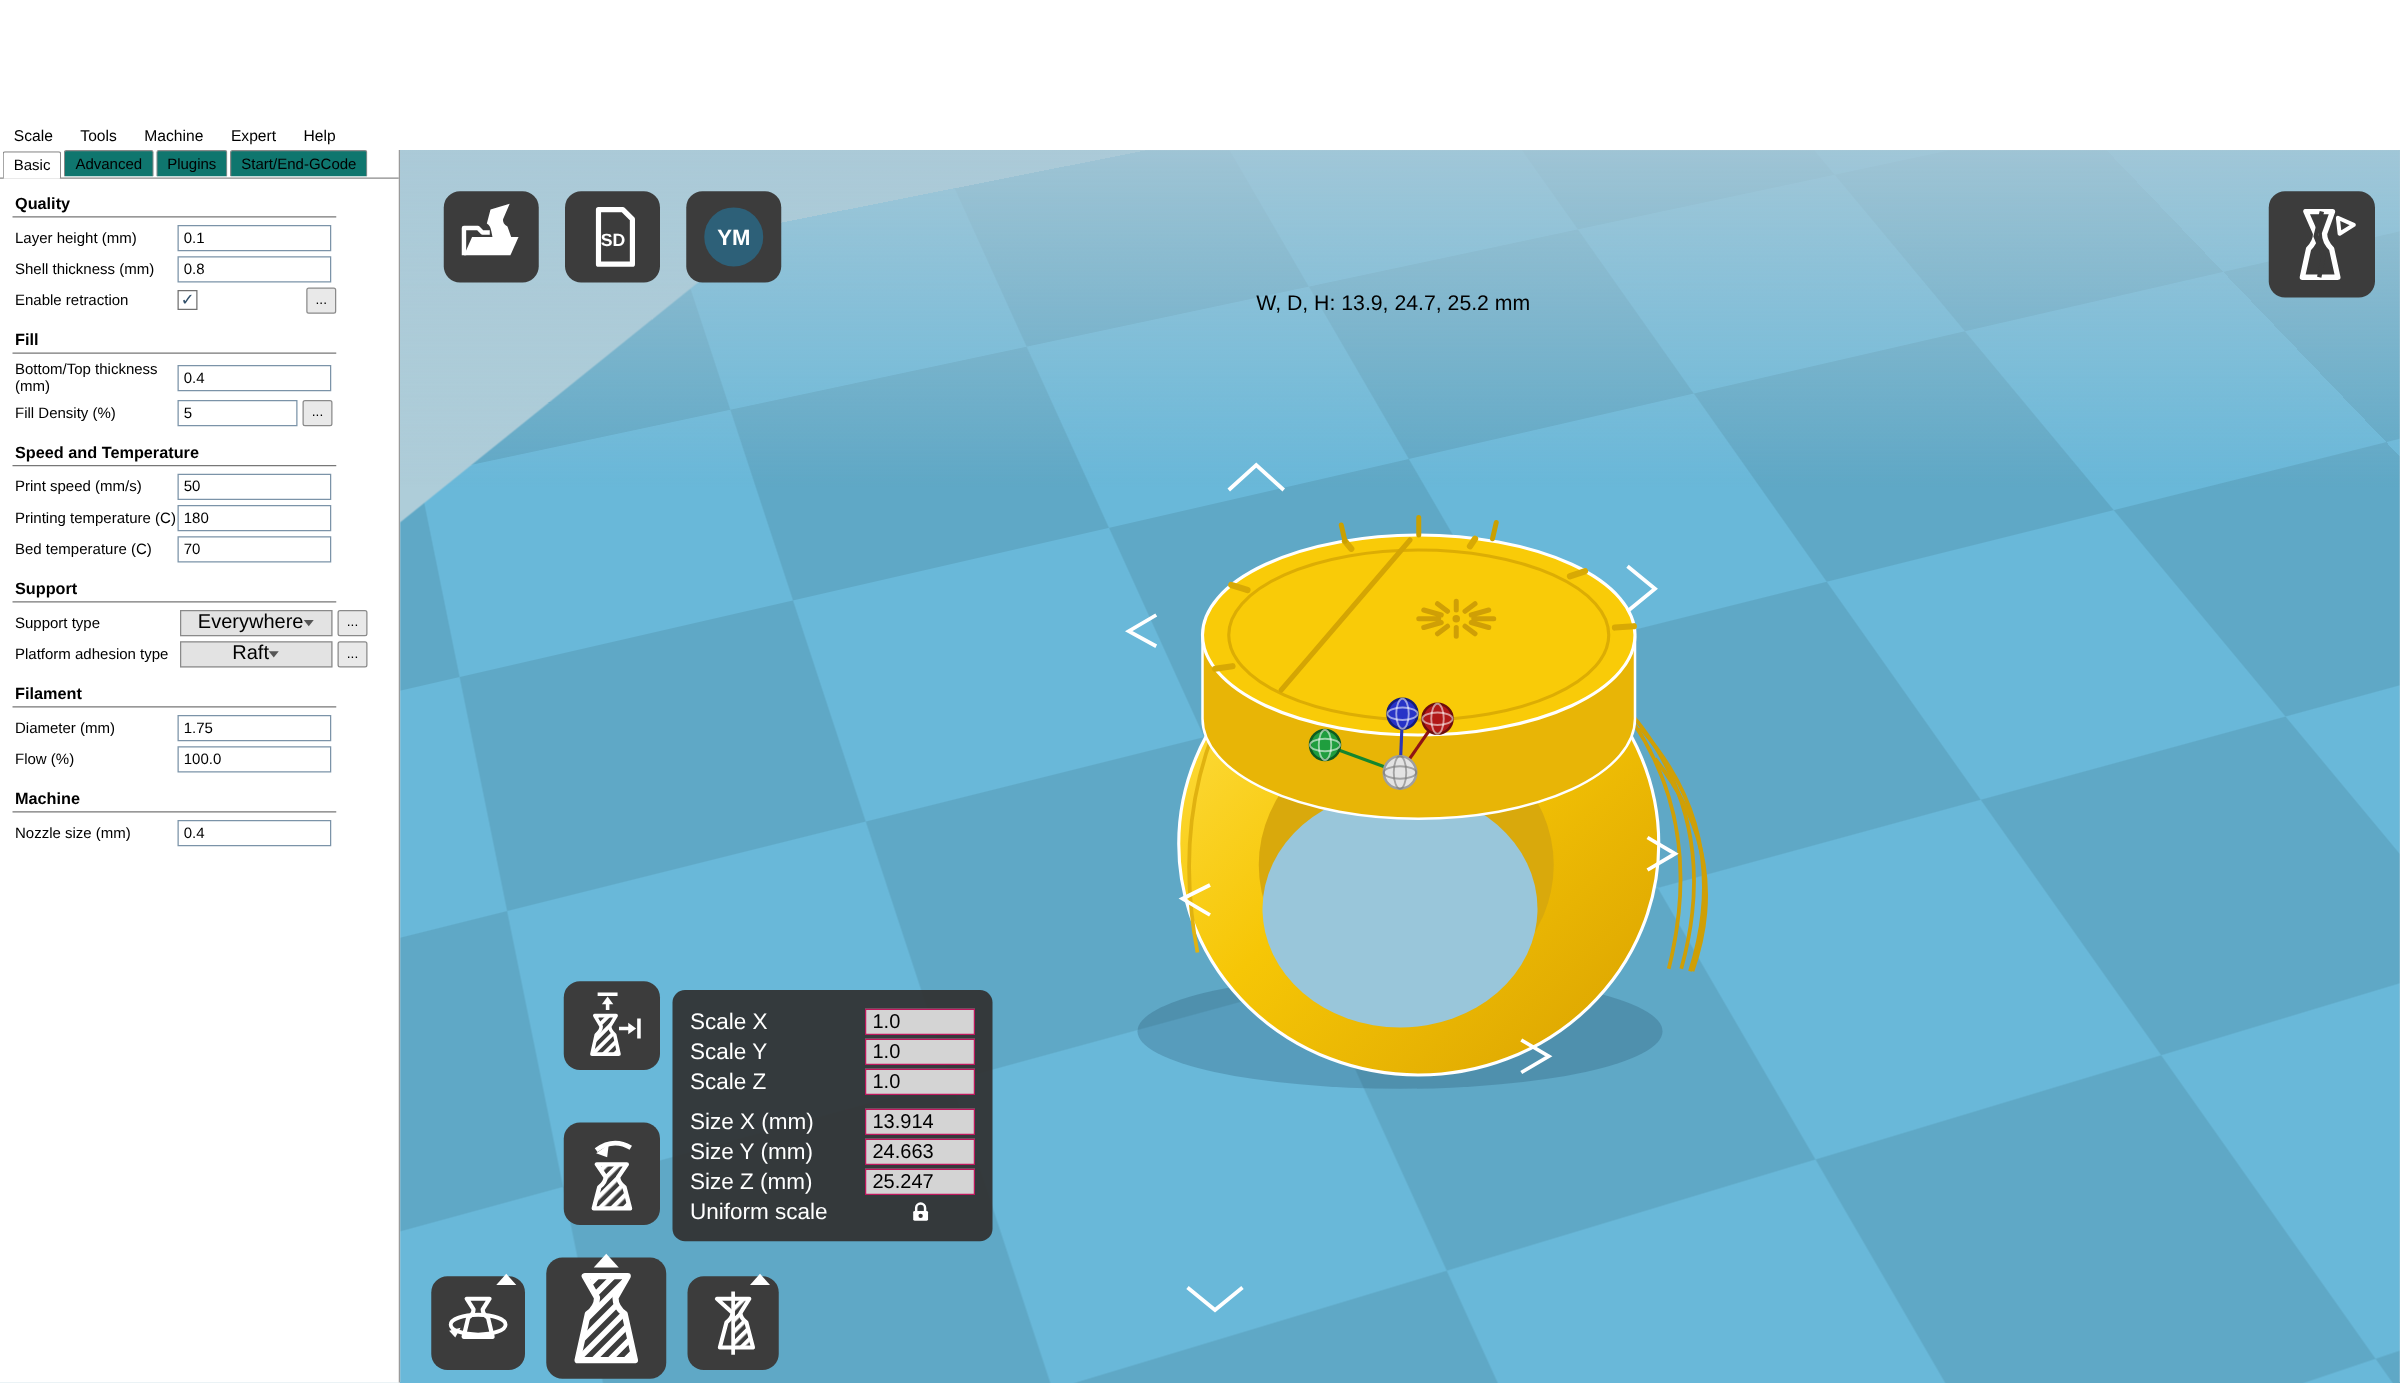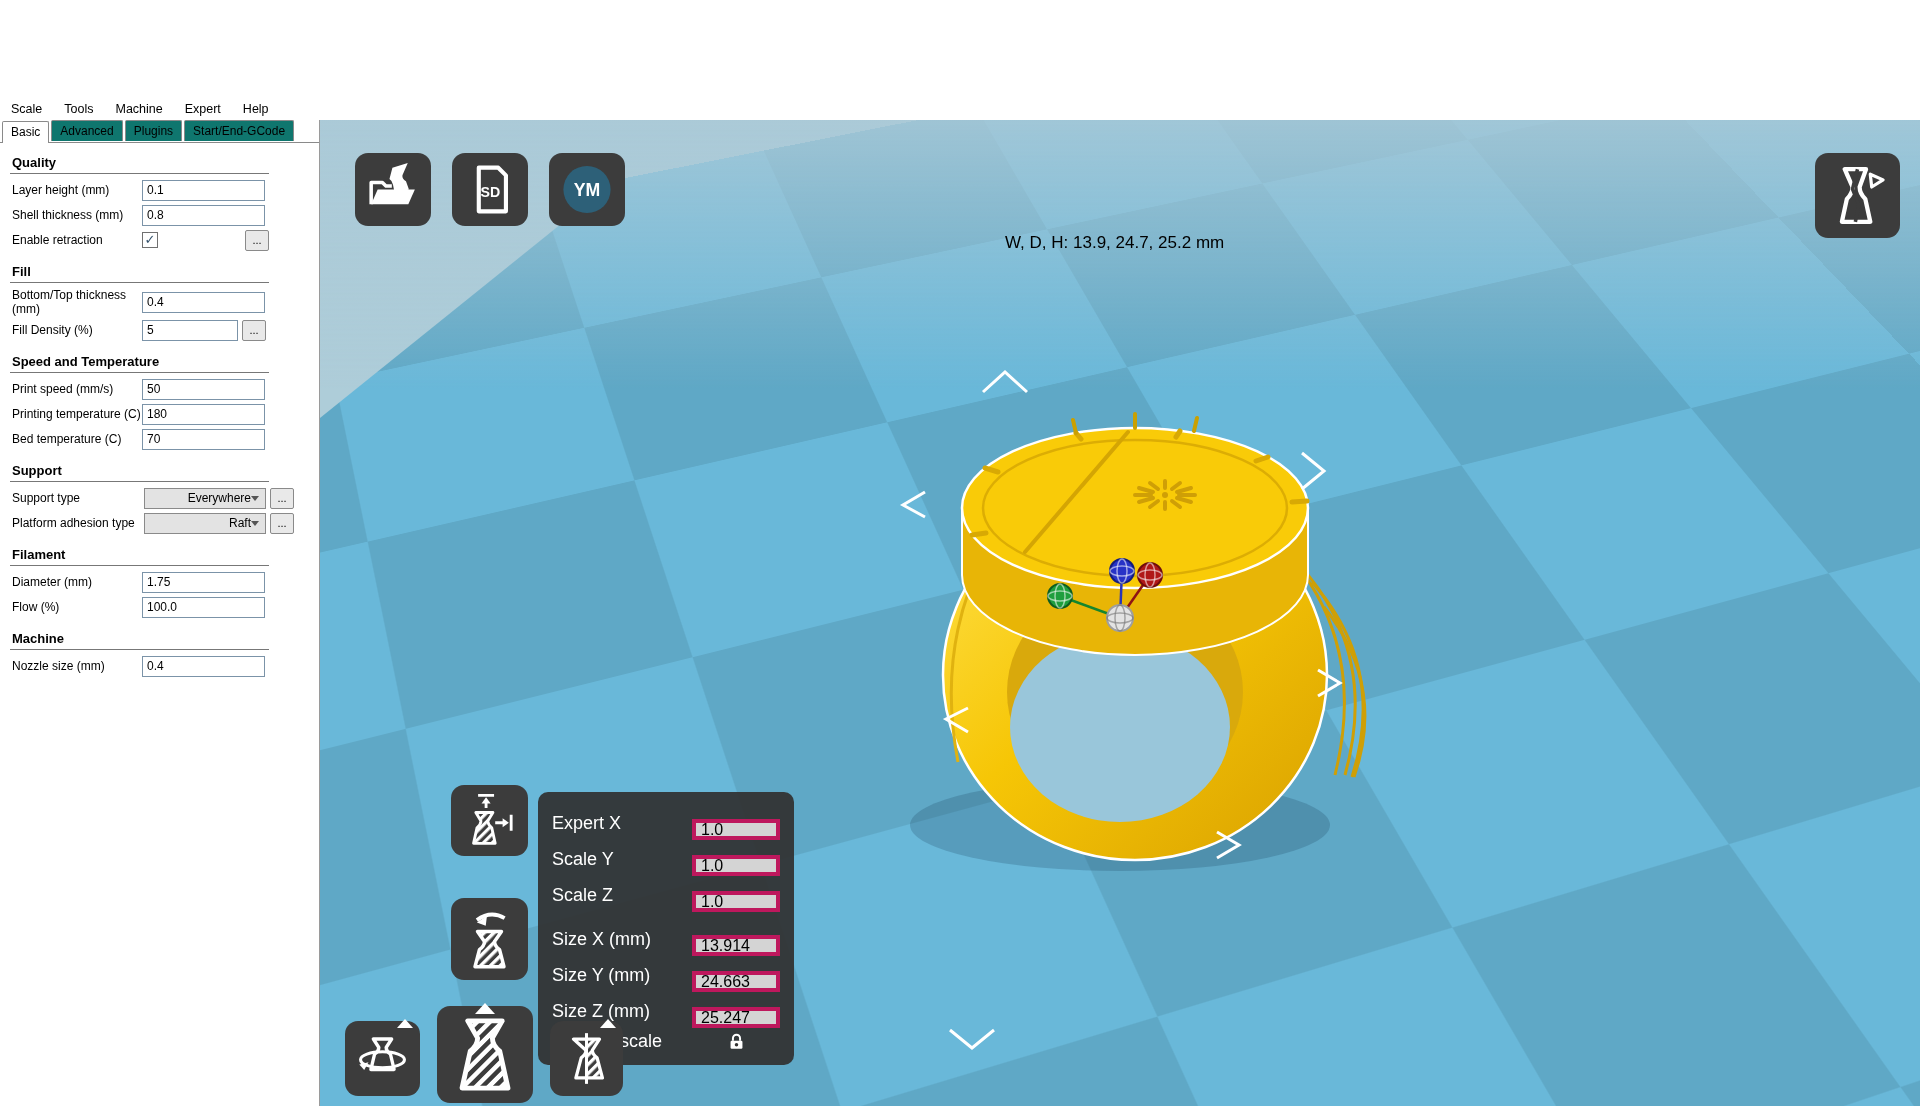--- a/index.html
+++ b/index.html
@@ -26,21 +26,21 @@
   .ctl-select{width:150px;margin-right:-25px;}
   input.val{box-sizing:border-box;height:21px;border:1px solid #7b93a8;font-size:12px;
             padding:1px 4px;font-family:"Liberation Sans",sans-serif;width:123px;}
   input.val.narrow{width:96px;}
   .more{box-sizing:border-box;width:24px;height:21px;margin-left:4px;border:1px solid #8a8a8a;
         background:#e9e9e9;font-size:11px;display:flex;align-items:center;justify-content:center;
         border-radius:2px;cursor:pointer;flex:none;}
   .checkbox{box-sizing:border-box;width:16px;height:16px;border:1px solid #707070;background:#fff;
             font-size:13px;line-height:14px;text-align:center;color:#33516b;cursor:pointer;}
   .select{box-sizing:border-box;width:122px;height:21px;border:1px solid #8a8a8a;background:#e3e3e3;
-          display:flex;align-items:center;justify-content:flex-end;font-size:12px;
+          display:flex;align-items:center;justify-content:center;font-size:16px;
           padding:0 6px 0 5px;cursor:pointer;}
   .chev{width:0;height:0;border-left:4px solid transparent;border-right:4px solid transparent;
         border-top:5px solid #555;}
   
   .viewport{position:relative;width:1600px;height:989px;background:#aecdd9;overflow:hidden;flex:none;}
   .plate-wrap{position:absolute;inset:0;
               clip-path:polygon(370px 0,1600px 0,1600px 989px,0 989px,0 298px);}
   .plate{position:absolute;left:-1500px;top:-40px;width:4600px;height:1700px;
          background-image:conic-gradient(#5fa8c6 0 25%, #69b8d9 0 50%, #5fa8c6 0 75%, #69b8d9 0);
          background-size:430px 430px;
@@ -68,22 +68,22 @@
       border-left:10px solid transparent;border-right:10px solid transparent;border-bottom:11px solid #fff;}
   .stats{position:absolute;left:50px;top:112px;width:240px;text-align:center;color:#fff;
          font-size:17px;font-weight:bold;line-height:1.3;
          text-shadow:-1px -1px 0 #3a3a3a,1px -1px 0 #3a3a3a,-1px 1px 0 #3a3a3a,1px 1px 0 #3a3a3a;}
   .dims{position:absolute;left:685px;top:113px;font-size:17px;color:#000;}
   
   .scale-panel{position:absolute;left:218px;top:672px;width:256px;box-sizing:border-box;
                background:rgba(48,48,48,0.93);border-radius:10px;padding:12px 14px 10px;color:#fff;}
   .sp-row{display:flex;align-items:center;margin:3px 0;}
   .sp-row .sp-lbl{flex:1;font-size:18px;}
-  .sp-input{box-sizing:border-box;width:88px;height:21px;background:#d4d4d4;border:4px solid #be185d;
-            font-size:16px;padding:0 5px;font-family:"Liberation Sans",sans-serif;color:#000;margin-top:12px;}
+  .sp-input{box-sizing:border-box;width:88px;height:21px;background:#d4d4d4;border:1px solid #be185d;
+            font-size:16px;padding:0 5px;font-family:"Liberation Sans",sans-serif;color:#000;}
   .sp-gap{height:5px;}
   .sp-lockbox{width:88px;display:flex;justify-content:center;cursor:pointer;}
 </style>
 </head>
 <body>
 
 <svg width="0" height="0" style="position:absolute" aria-hidden="true">
   <defs>
     <pattern id="hat" width="11" height="11" patternUnits="userSpaceOnUse" patternTransform="rotate(45)">
       <rect x="0" y="0" width="5.5" height="11" fill="#fff"></rect>
@@ -330,21 +330,21 @@
     <button class="vpbtn btn-reset">
       <svg viewBox="0 0 100 100">
         <path d="M30 20 q22 -16 44 -3" fill="none" stroke="#fff" stroke-width="6"></path>
         <path d="M30 24 l16 -11 -2 16 z" fill="#fff"></path>
         <path d="M31 38 h38 l-11 16 q0 7 8 13 l7 27 h-46 l7 -27 q8 -6 8 -13 z" fill="url(#hat)" stroke="#fff" stroke-width="5.5" stroke-linejoin="round"></path>
       </svg>
     </button>
 
     <div class="scale-panel">
       <div class="sp-row">
-        <span class="sp-lbl">Expert X</span>
+        <span class="sp-lbl">Scale X</span>
         <input class="sp-input" value="1.0" style="">
       </div>
       <div class="sp-row">
         <span class="sp-lbl">Scale Y</span>
         <input class="sp-input" value="1.0" style="">
       </div>
       <div class="sp-row">
         <span class="sp-lbl">Scale Z</span>
         <input class="sp-input" value="1.0" style="">
       </div>

